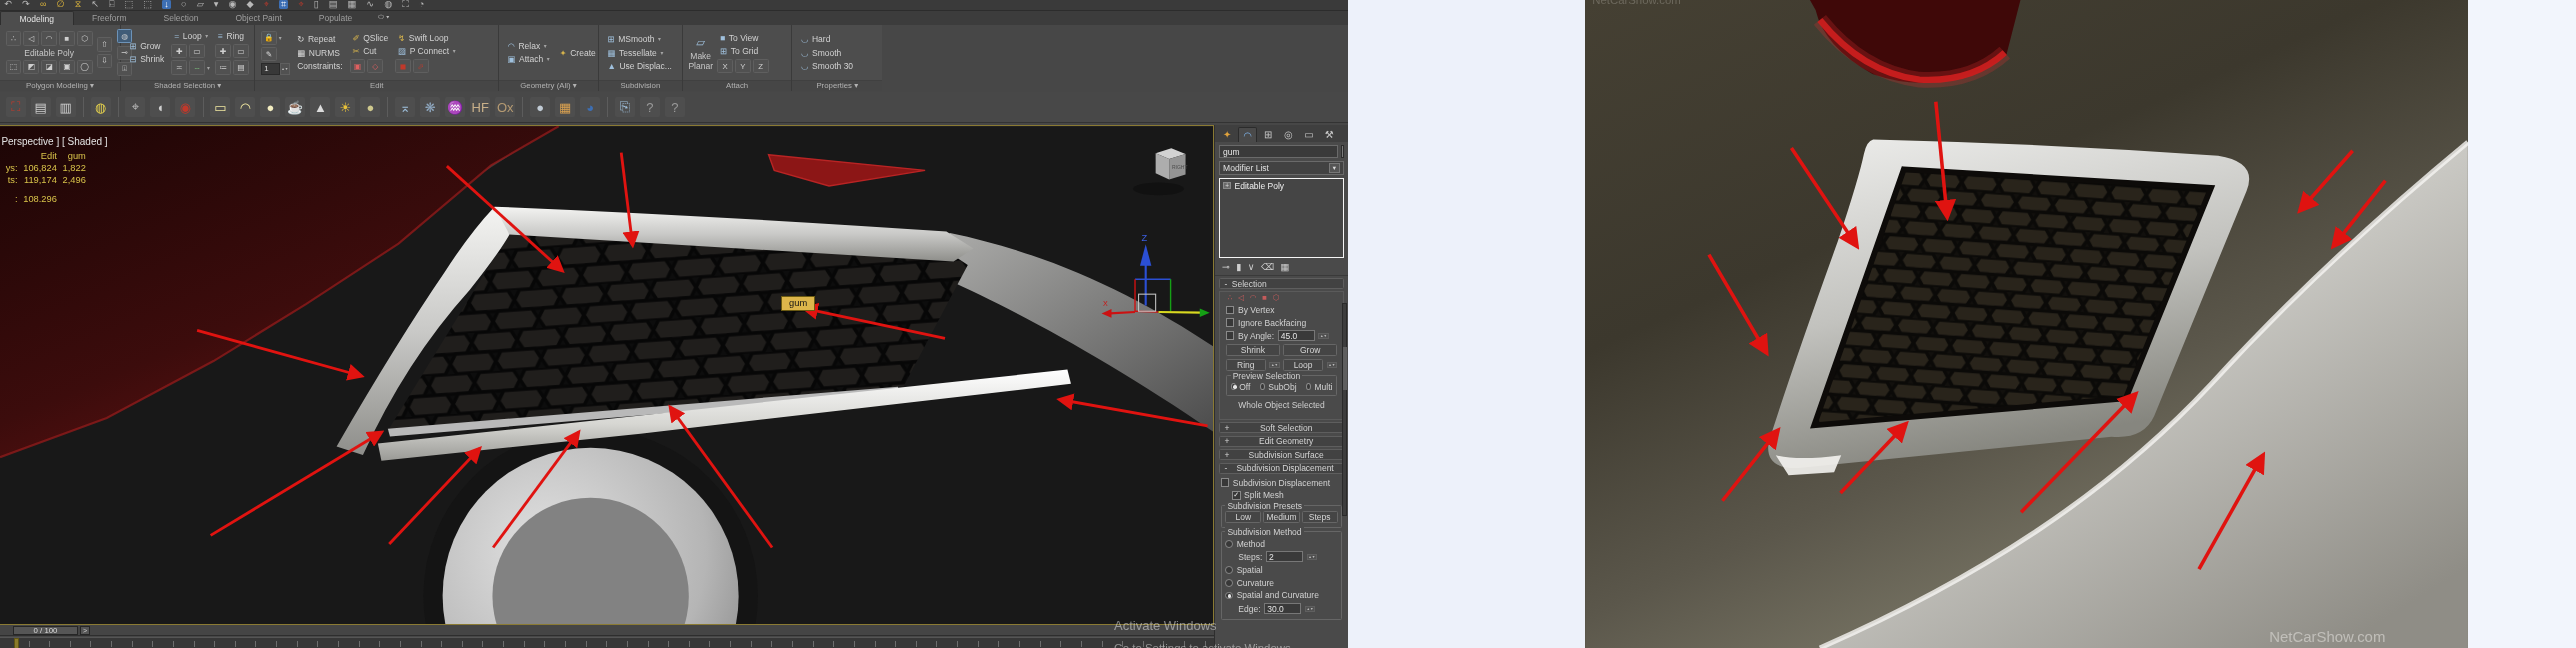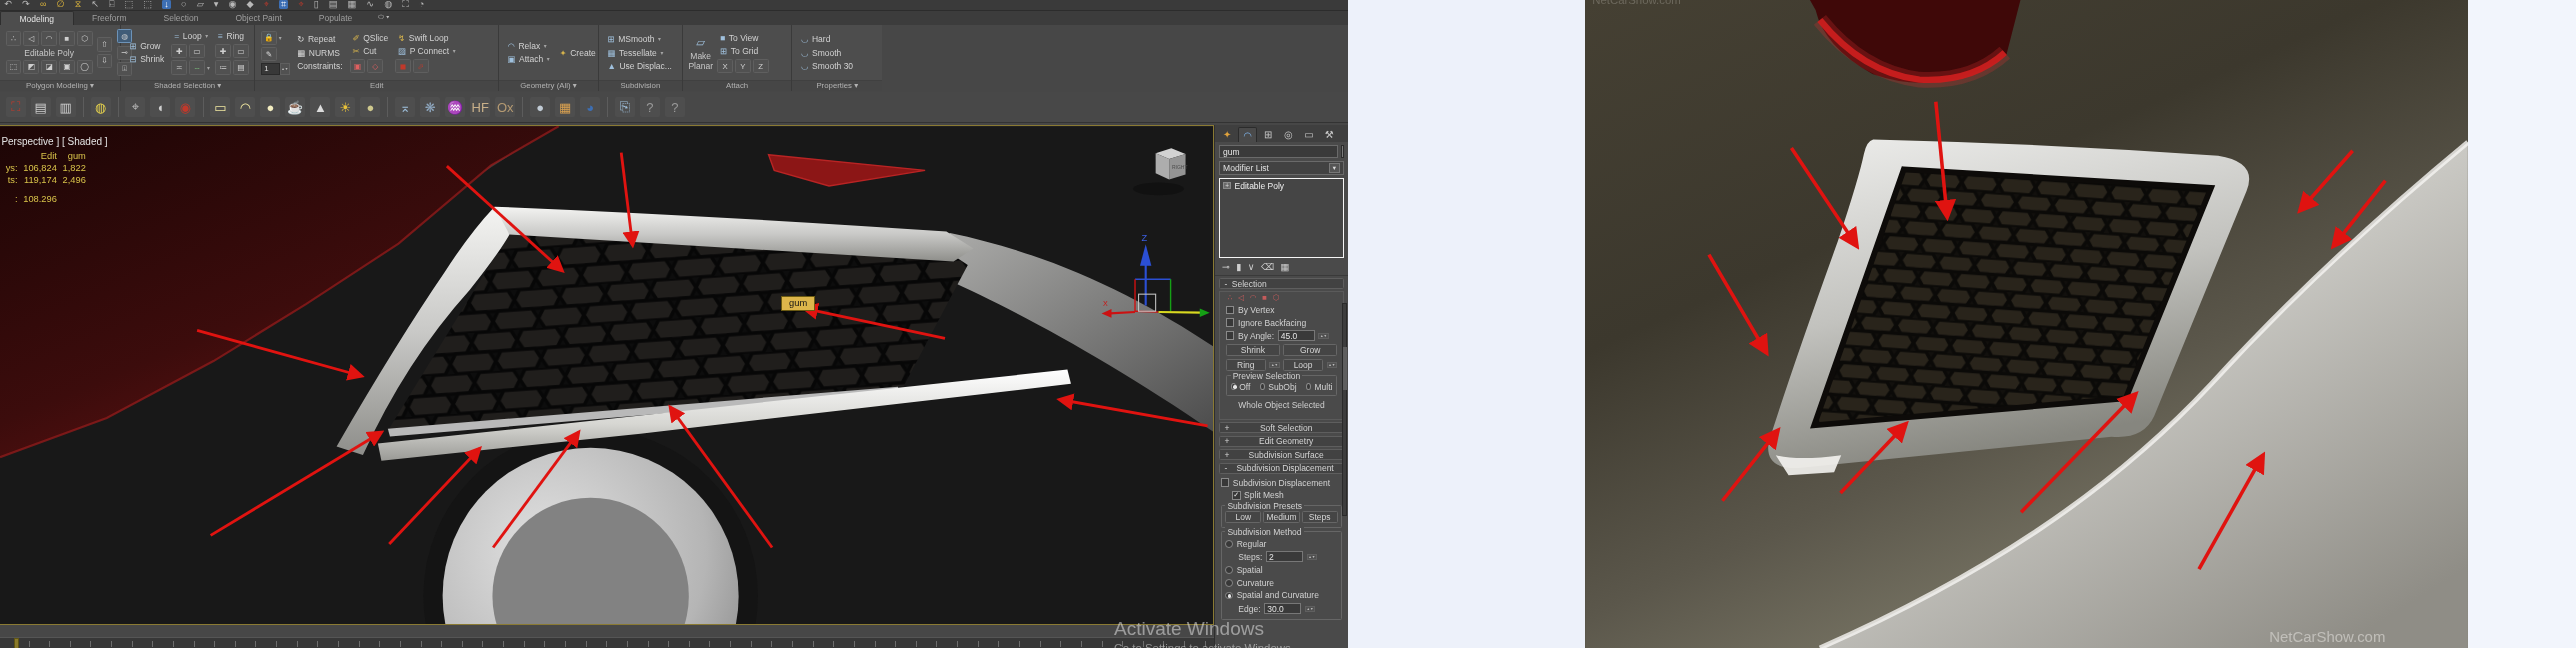--- a/index.html
+++ b/index.html
@@ -563,20 +563,24 @@
                 <td></td>
               </tr>
         </tbody>
           </table>
       </div>
 
       
       <div class="abs tooltip" style="left:781px;top:170px">gum</div>
     </div>
 
+    <div class="abs timerow">
+      <div class="abs thandle">0 / 100</div>
+      <div class="abs tnext">&gt;</div>
+    </div>
     <div class="abs trackbar" id="trackbar">
       <div class="abs fmarker"></div>
     <div class="tick" style="left: 28.5px;"></div>
         <div class="tick" style="left: 49px;"></div>
         <div class="tick" style="left: 70px;"></div>
         <div class="tick" style="left: 90px;"></div>
         <div class="tick" style="left: 111px;"></div>
         <div class="tick" style="left: 132px;"></div>
         <div class="tick" style="left: 152px;"></div>
         <div class="tick" style="left: 173px;"></div>
@@ -758,21 +762,21 @@
         <div class="ckrow" style="padding:0;gap:2.1px">
           <div class="btn2">Low</div>
           <div class="btn2">Medium</div>
           <div class="btn2">Steps</div>
         </div>
       </div>
       <div class="grp">
         <span class="leg">Subdivision Method</span>
         <div class="ckrow" style="padding:1.4px 0">
           <span class="rd"></span>
-          <span>Regular</span>
+          <span>Method</span>
         </div>
         <div class="ckrow" style="padding:1.4px 0 1.4px 13px">
           <span>Steps:</span>
           <span class="numf">2</span>
           <span class="spinarr">▲▼</span>
         </div>
         <div class="ckrow" style="padding:1.4px 0">
           <span class="rd"></span>
           <span>Spatial</span>
         </div>
@@ -788,21 +792,21 @@
           <span>Edge:</span>
           <span class="numf">30.0</span>
           <span class="spinarr">▲▼</span>
         </div>
       </div>
       <div class="cscroll">
           <div class="cthumb"></div>
         </div>
     </div>
 
-    <div class="abs actwin" style="left:1114px;top:618px;font-size:19px;z-index:30">Activate Windows</div>
+    <div class="abs actwin" style="left:1114px;top:618px;font-size:13px;z-index:30">Activate Windows</div>
     <div class="abs actwin" style="left:1114px;top:642px;font-size:11.4px;z-index:30">Go to Settings to activate Windows.</div>
   </div>
 
   <div class="abs gapL"></div>
   <div class="abs gapR"></div>
 
   <div class="abs photo">
     <svg width="883" height="648" viewBox="0 0 1241 911">
       <defs>
         <linearGradient id="pbg" x1="0" y1="0" x2="0.6" y2="1">

